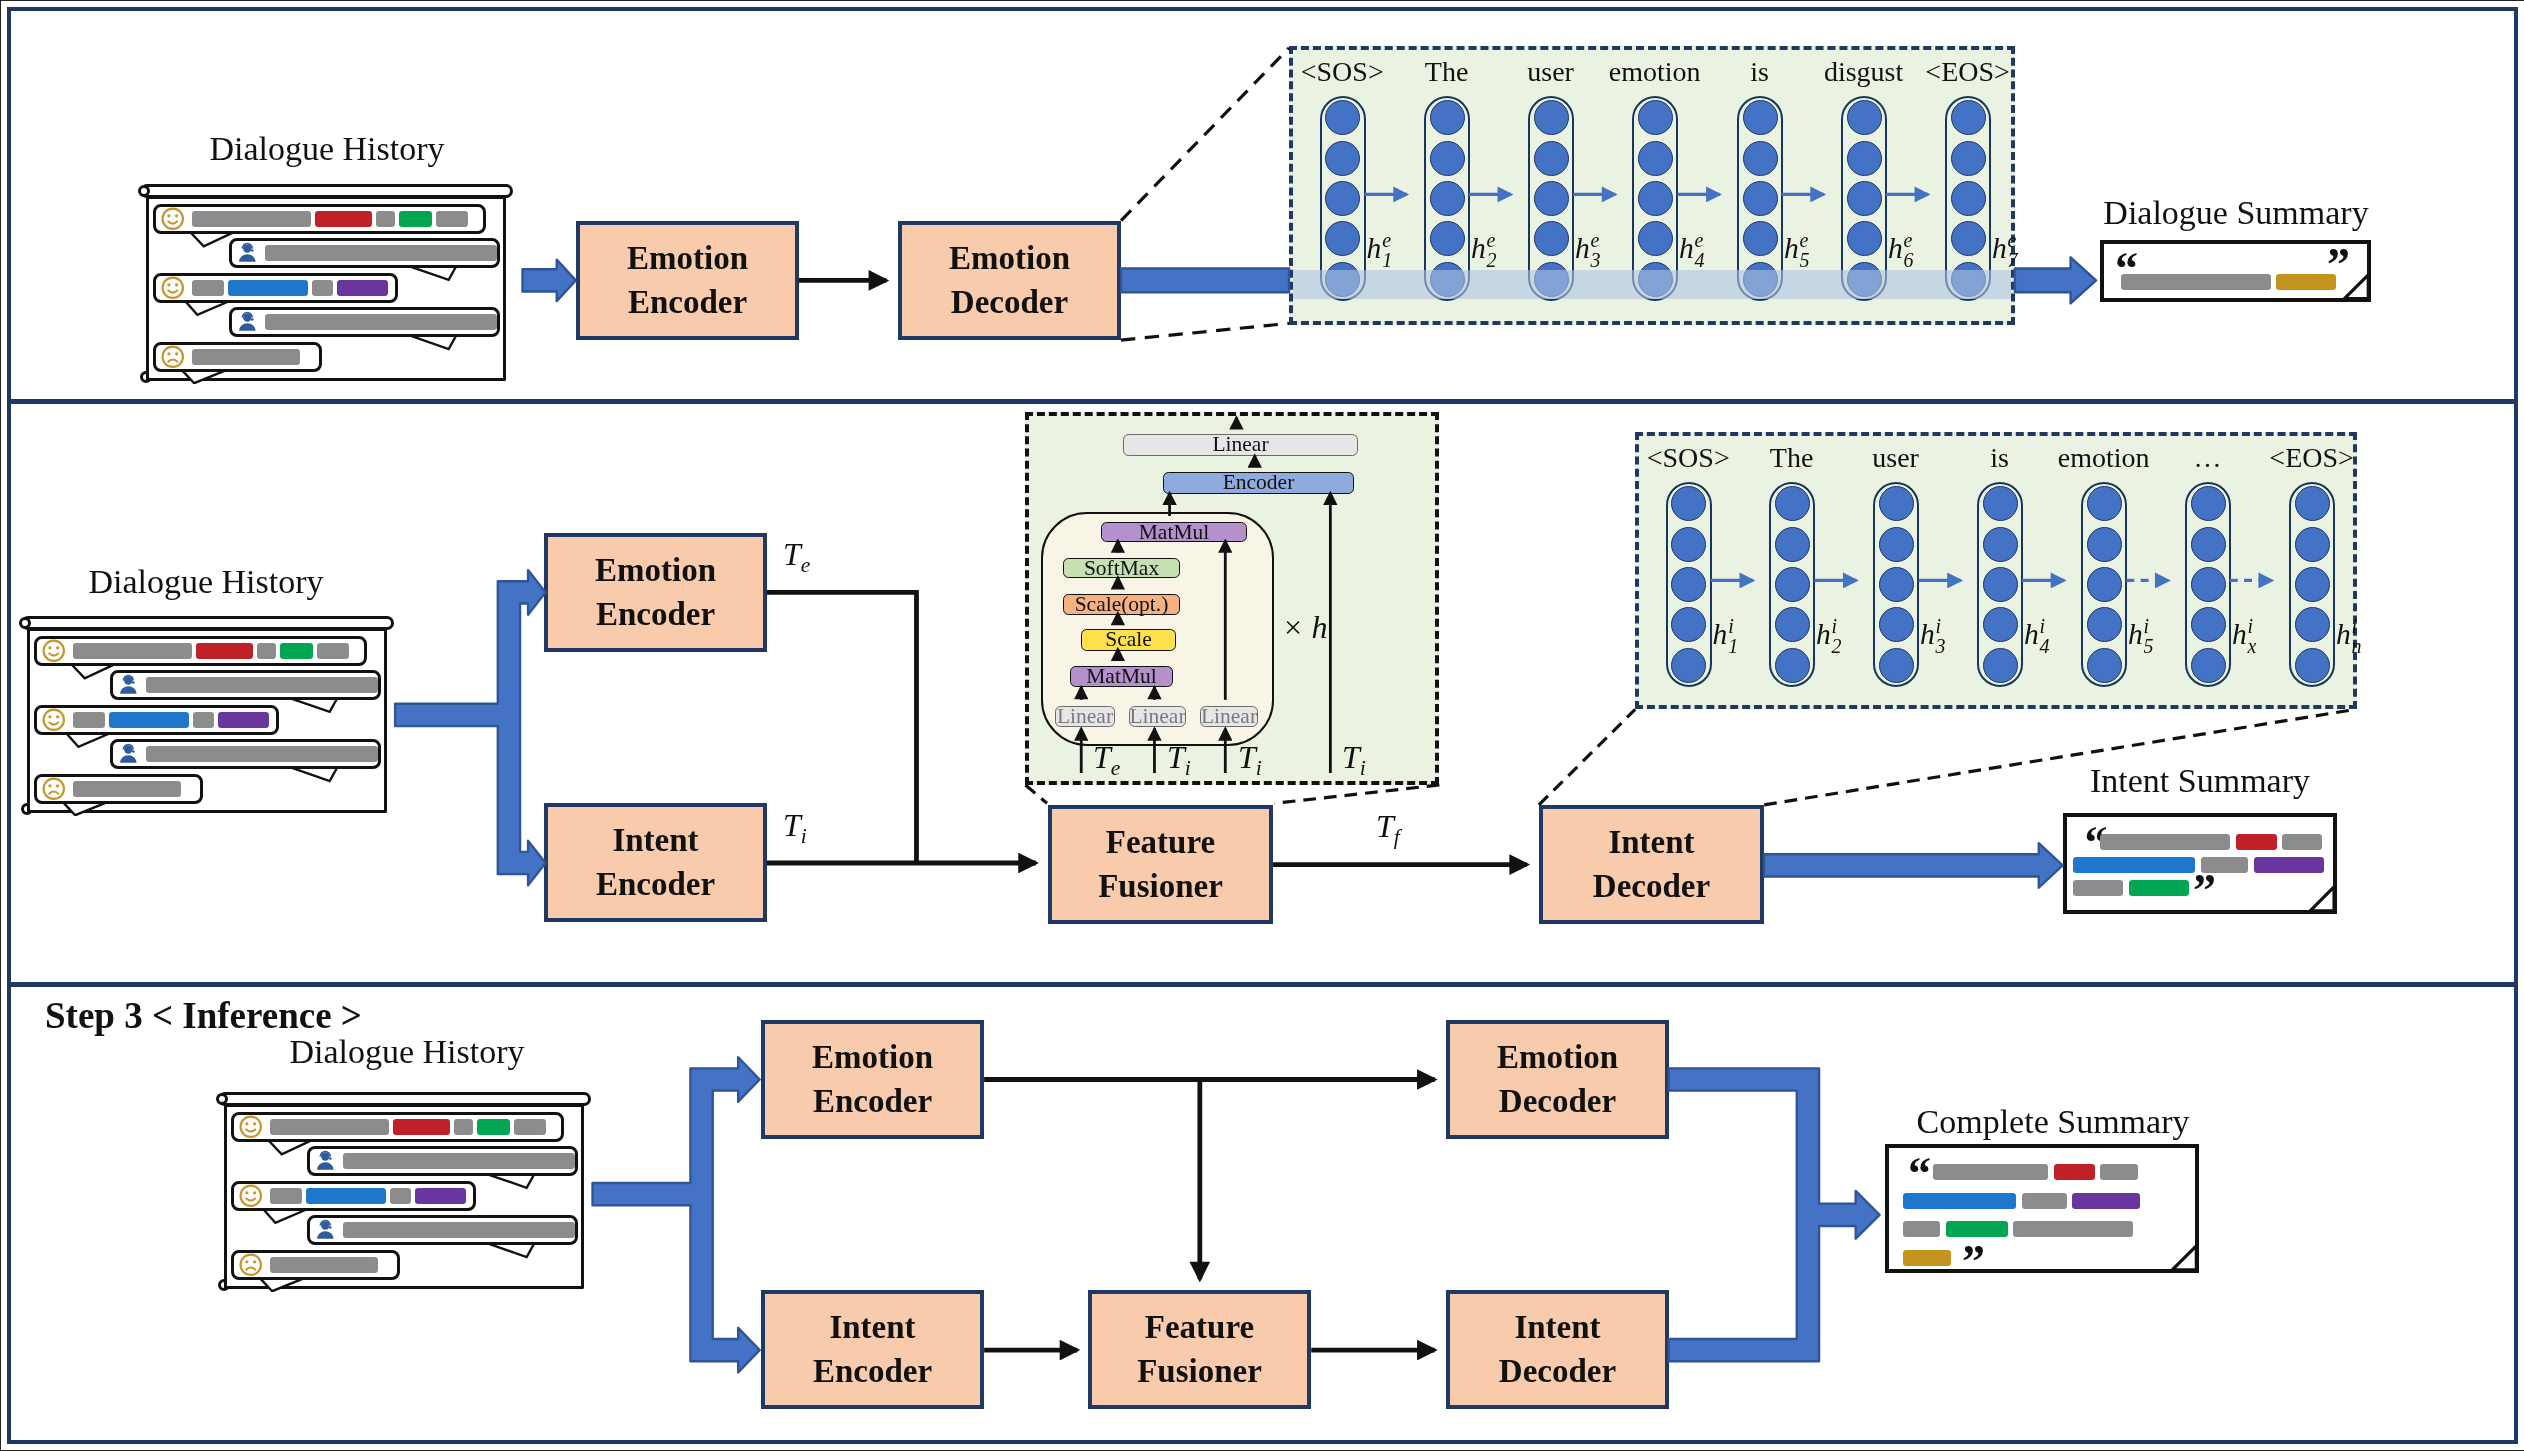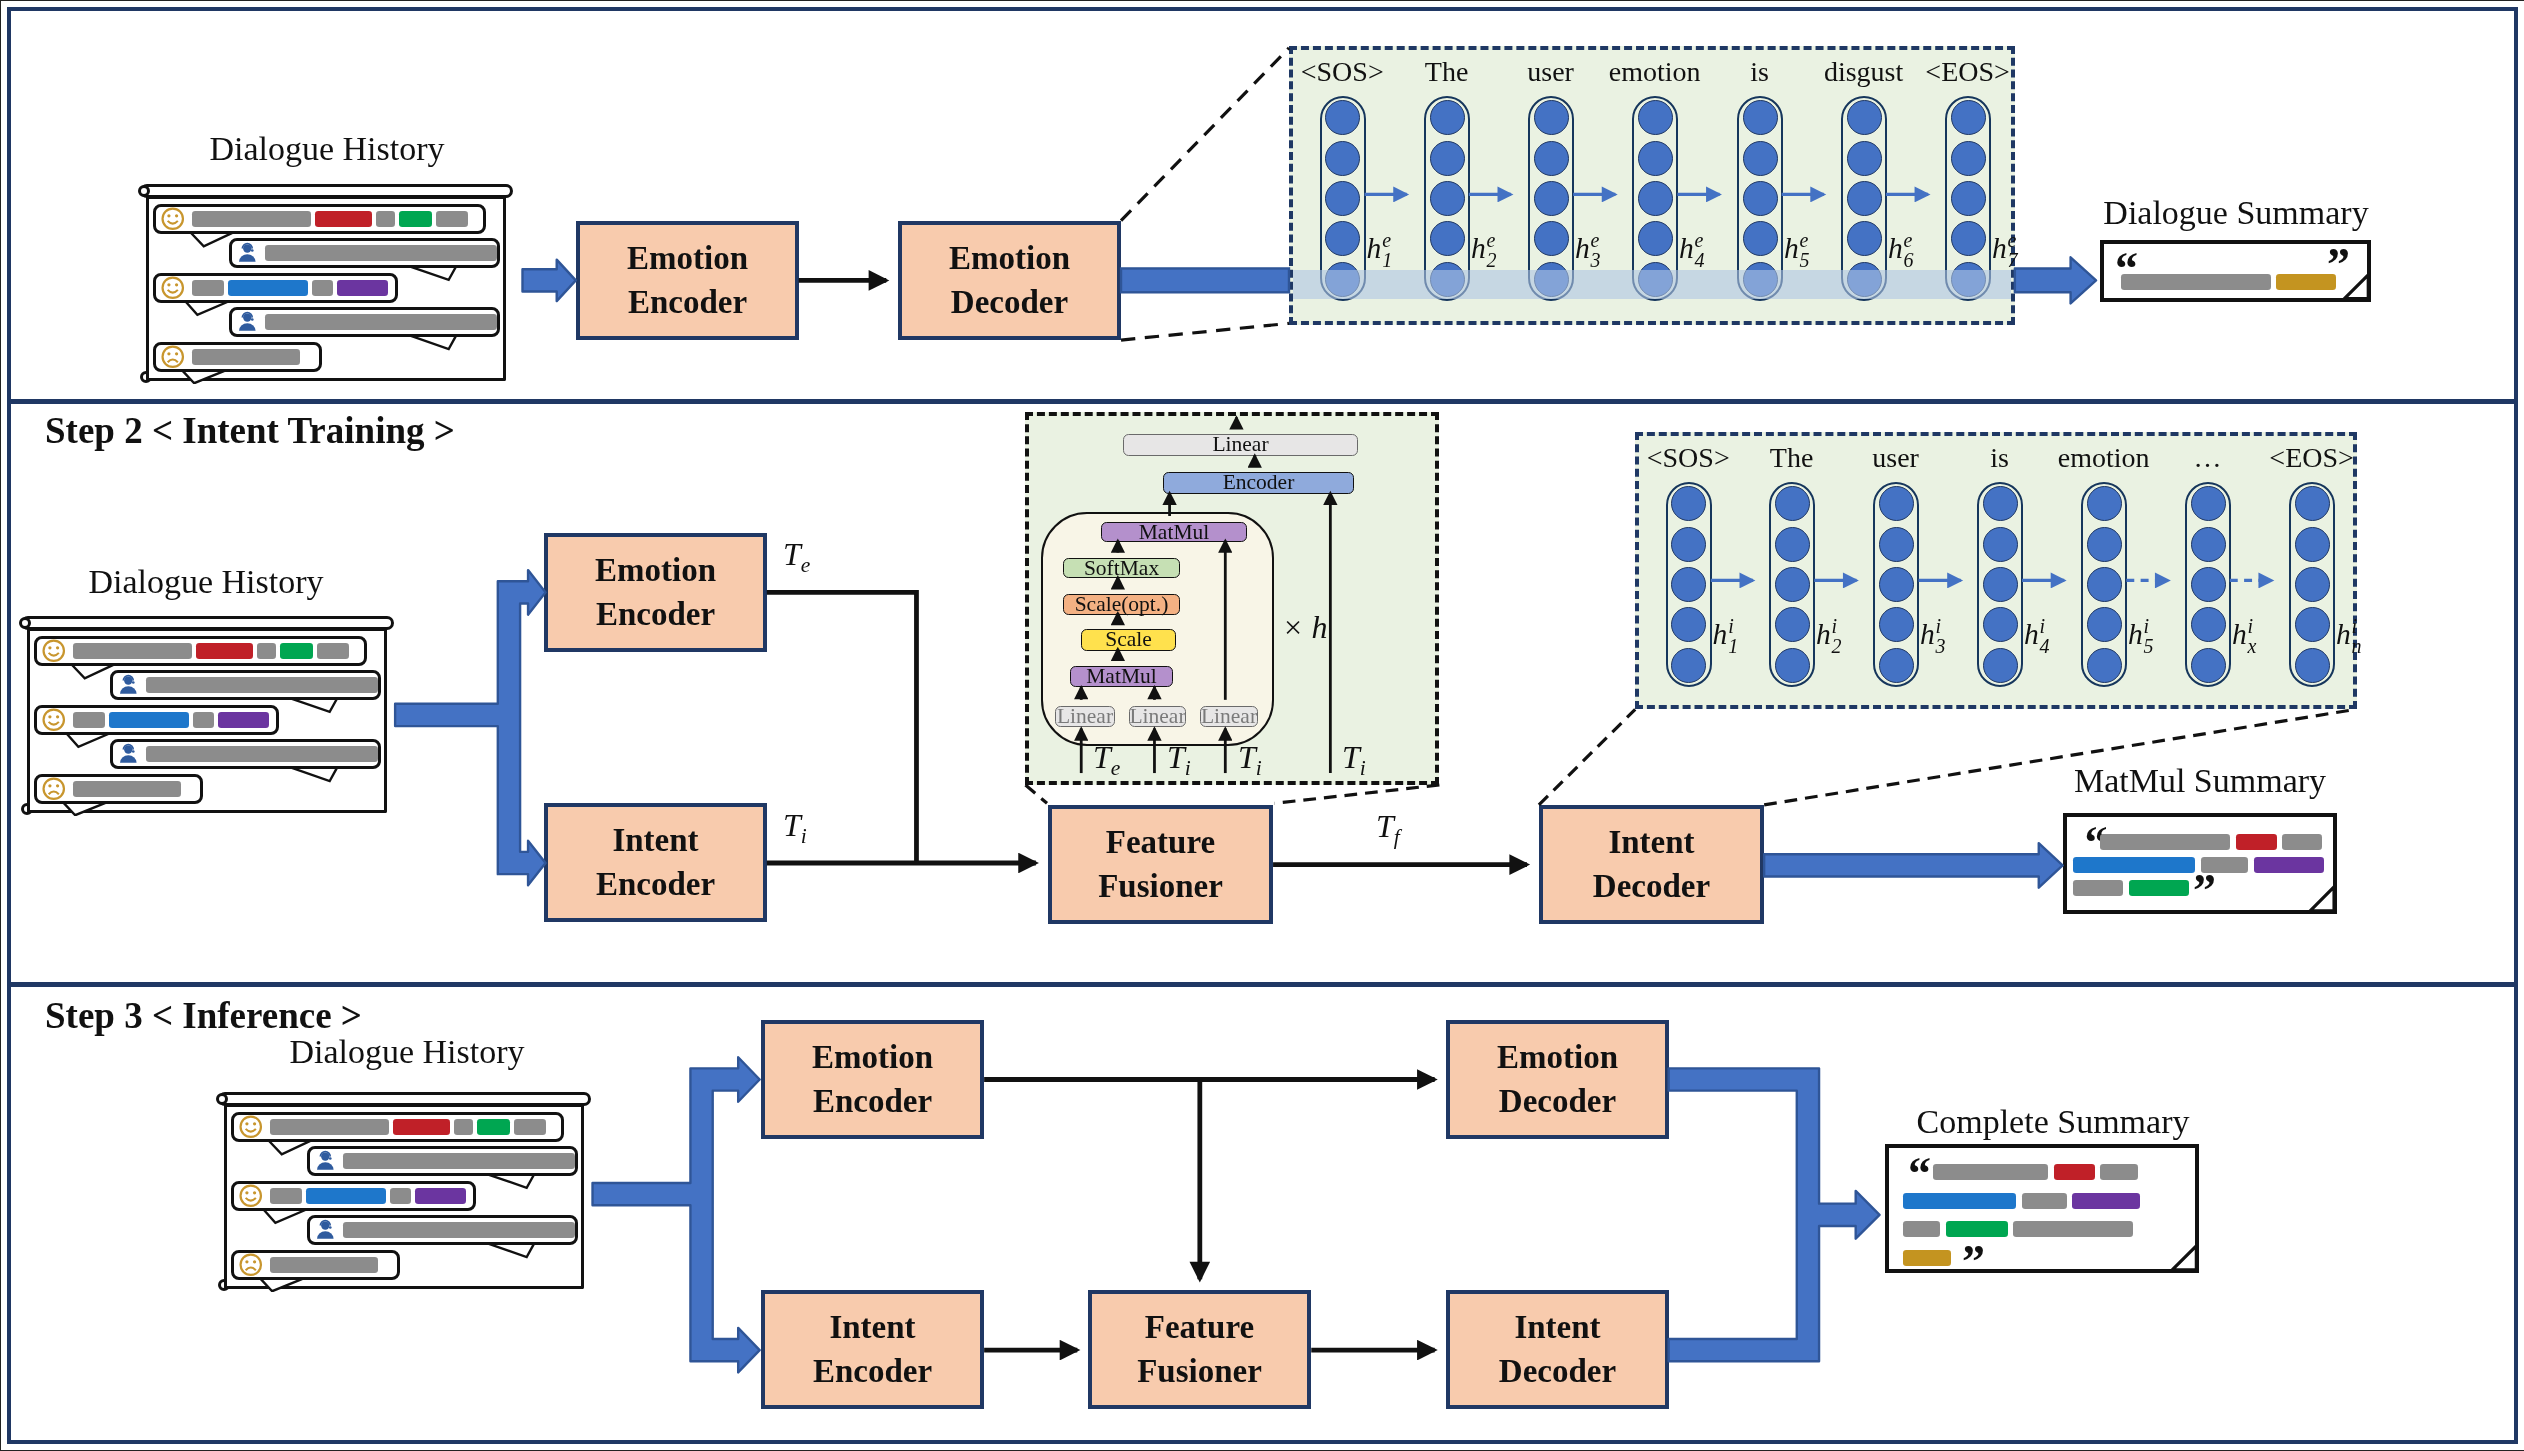--- a/index.html
+++ b/index.html
@@ -268,21 +268,20 @@
   <div class="sum-title" style="left:2235px;top:193px">Dialogue Summary</div>
   <div class="sumbox" style="left:2099px;top:239px;width:271px;height:62px">
     <span class="quote" style="left:11px;top:1.6px">“</span>
     <span class="quote" style="left:223px;top:-1.6px">”</span>
     <div class="srow" style="left:16.7px;top:29.5px">
         <span class="bar" style="background: rgb(140, 140, 140); width: 150px;"></span>
         <span class="bar" style="background: rgb(196, 148, 32); width: 60px;"></span>
       </div>
   </div>
 
-  <div class="step-title" style="left:44px;top:408px">Step 2 &lt; Intent Training &gt;</div>
   <div class="dlg-title" style="left:205px;top:562px">Dialogue History</div>
 
   <div class="panel" style="left:20px;top:613px">
     <div class="roller"></div>
     <span class="curl" style="left:-1.6px;top:3.2px"></span>
     <span class="curl" style="left:0px;top:189px"></span>
     <div class="pbody"></div>
     <svg class="tails" viewBox="0 0 470 254" width="374" height="202">
       <polygon points="62,62 120,62 80,81" fill="#fff" stroke="#111" stroke-width="3"></polygon>
       <polygon points="336,105 398,105 388,123" fill="#fff" stroke="#111" stroke-width="3"></polygon>
@@ -509,21 +508,21 @@
         <div class="hl">
           <i>h</i>
           <span class="ss">
             <sup>i</sup>
             <sub>n</sub>
           </span>
         </div>
       </div>
   </div>
 
-  <div class="sum-title" style="left:2199px;top:761px">MatMul Summary</div>
+  <div class="sum-title" style="left:2199px;top:761px">Intent Summary</div>
   <div class="sumbox" style="left:2062px;top:812px;width:274px;height:101px">
     <span class="quote" style="left:17.5px;top:3.2px">“</span>
     <span class="quote" style="left:126px;top:51px">”</span>
     <div class="srow" style="left:33px;top:16.7px">
         <span class="bar" style="background: rgb(140, 140, 140); width: 130px;"></span>
         <span class="bar" style="background: rgb(192, 32, 40); width: 41px;"></span>
         <span class="bar" style="background: rgb(140, 140, 140); width: 40px;"></span>
       </div>
     <div class="srow" style="left:6.4px;top:40px">
         <span class="bar" style="background: rgb(30, 119, 203); width: 122px;"></span>

